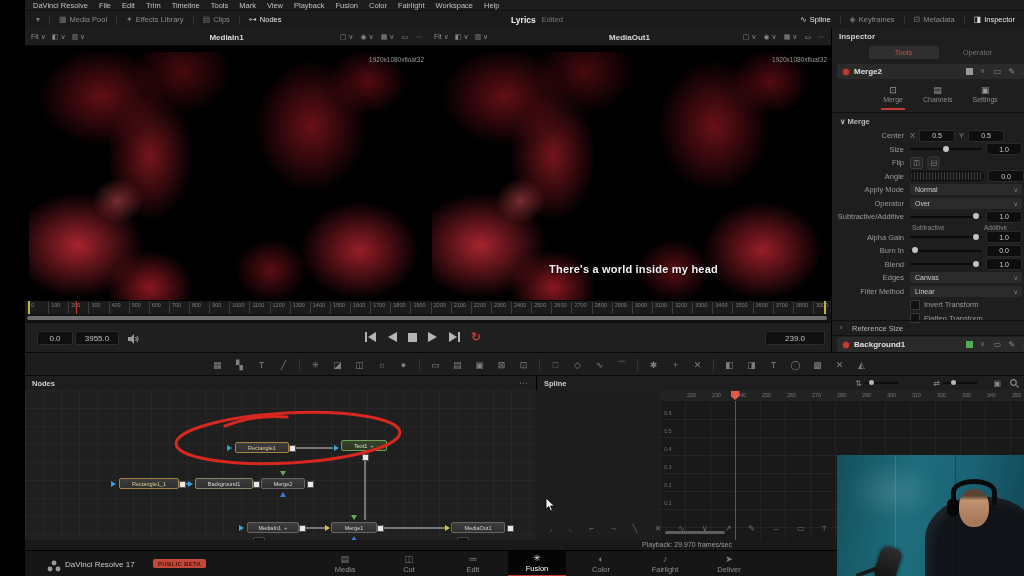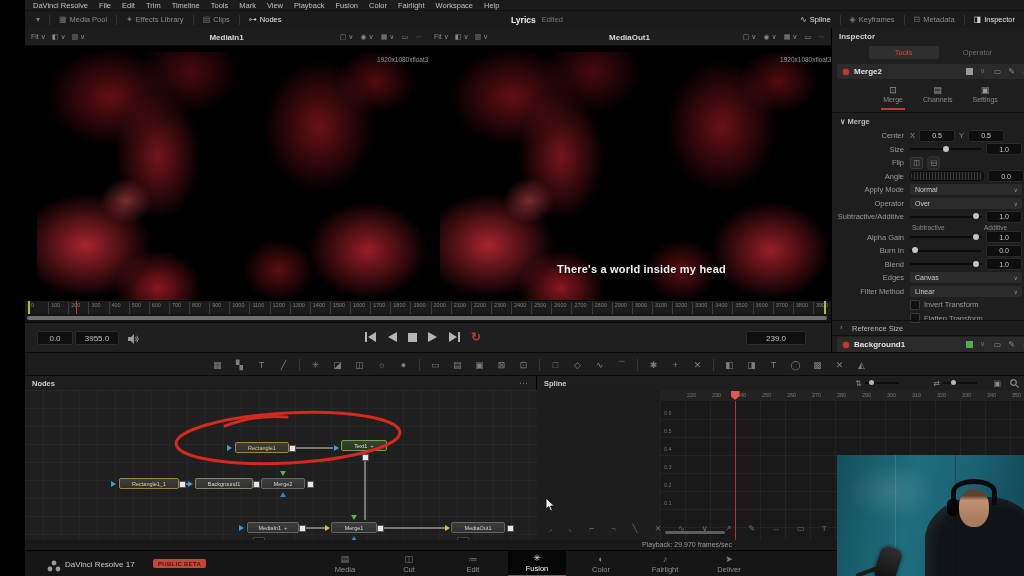--- a/index.html
+++ b/index.html
@@ -25,21 +25,21 @@
 
   
   .viewer{top:28px;height:272px;background:#000;}
   #viewerL{left:0;width:403px;border-right:1px solid #000;}
   #viewerR{left:403px;width:403px;}
   .vtoolbar{position:absolute;left:0;top:0;width:100%;height:18px;background:#1d1d1d;border-bottom:1px solid #0a0a0a;box-sizing:border-box;}
   .vtool-left{position:absolute;left:6px;top:0;height:18px;display:flex;align-items:center;gap:6px;font-size:7px;color:#8a8a8a;}
   .vtool-right{position:absolute;right:6px;top:0;height:18px;display:flex;align-items:center;gap:7px;font-size:7px;color:#8a8a8a;}
   .vtitle{position:absolute;left:0;top:0;width:100%;height:18px;display:flex;align-items:center;justify-content:center;
           font-size:8px;font-weight:bold;color:#d8d8d8;pointer-events:none;}
-  .vcanvas{position:absolute;left:12px;top:18px;width:100%;height:254px;background:#000;overflow:hidden;}
+  .vcanvas{position:absolute;left:4px;top:18px;width:100%;height:254px;background:#000;overflow:hidden;}
   .smoke{position:absolute;left:0;top:6px;width:100%;height:248px;
     background:
       radial-gradient(90px 70px at 18% 18%, rgba(122,22,30,.75), rgba(0,0,0,0) 70%),
       radial-gradient(70px 60px at 38% 8%,  rgba(95,16,22,.7),  rgba(0,0,0,0) 70%),
       radial-gradient(60px 90px at 30% 42%, rgba(168,36,46,.65), rgba(0,0,0,0) 72%),
       radial-gradient(95px 75px at 12% 78%, rgba(196,48,60,.8), rgba(0,0,0,0) 70%),
       radial-gradient(60px 52px at 30% 95%, rgba(150,30,40,.85), rgba(0,0,0,0) 72%),
       radial-gradient(80px 95px at 70% 30%, rgba(140,26,36,.7), rgba(0,0,0,0) 70%),
       radial-gradient(55px 45px at 84% 12%, rgba(110,18,26,.7), rgba(0,0,0,0) 72%),
       radial-gradient(85px 70px at 82% 80%, rgba(178,40,52,.8), rgba(0,0,0,0) 70%),
@@ -566,21 +566,21 @@
         </svg>
       <svg width="9" height="10" viewBox="0 0 9 10">
           <polygon points="0,0 9,5 0,10" fill="#b5b5b5"></polygon>
         </svg>
       <svg width="12" height="10" viewBox="0 0 12 10">
           <polygon points="1,0 9,5 1,10" fill="#b5b5b5"></polygon>
           <rect x="10" y="0" width="2" height="10" fill="#b5b5b5"></rect>
         </svg>
       <span id="loopbtn">↻</span>
     </div>
-    <div class="tval" style="left:721px;width:58px;">239.0</div>
+    <div class="tval" style="left:740px;width:58px;">239.0</div>
   </div>
 
   <div id="toolrow" class="abs">
     <div id="tools">
         <div class="tool">▦</div>
         <div class="tool">▚</div>
         <div class="tool">T</div>
         <div class="tool">╱</div>
         <div class="tdiv"></div>
         <div class="tool">✳</div>

